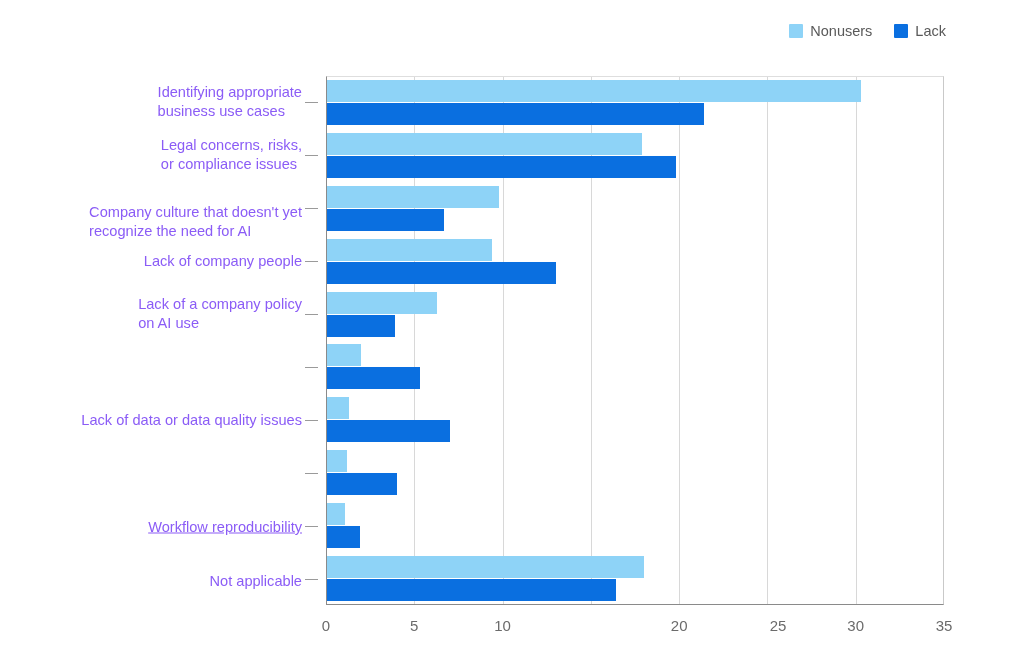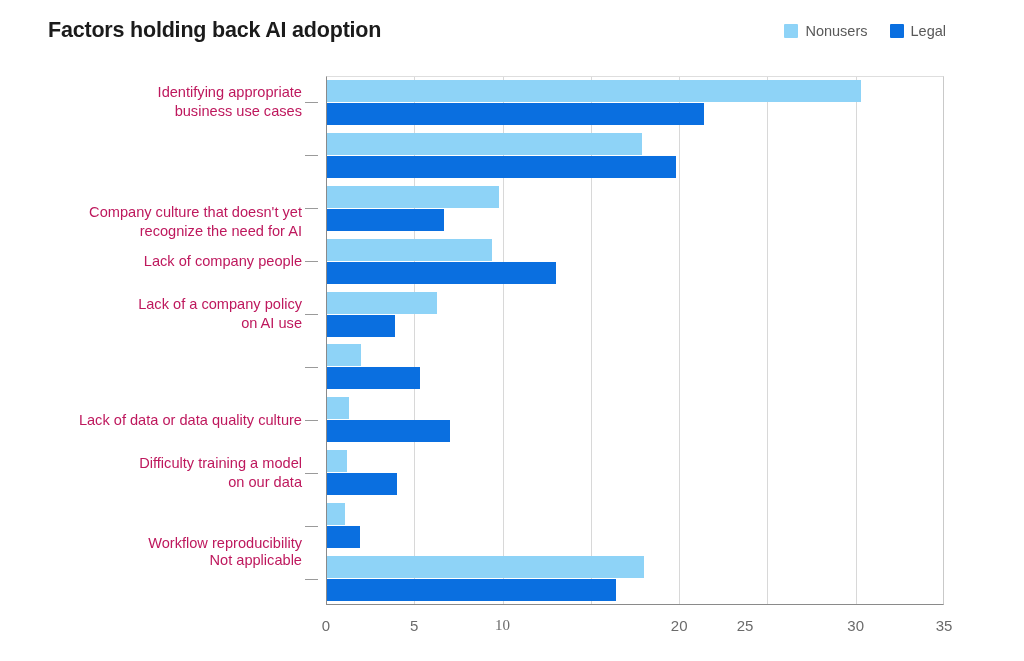--- a/index.html
+++ b/index.html
@@ -91,24 +91,24 @@
   #y-axis {
     position: absolute;
     left: 0;
     top: 76px;
     width: 318px;
     height: 529px;
   }
   .y-label {
     position: absolute;
     right: 16px;
-    text-align: right;
+    text-align: left;
     font-size: 14.6px;
     line-height: 19px;
-    color: #be185d;
+    color: #8b5cf6;
     white-space: pre-line;
     transform: translateY(-50%);
   }
   .y-tick {
     position: absolute;
     right: 0;
     width: 13px;
     height: 1px;
     background: #9a9a9a;
   }
@@ -137,55 +137,54 @@
     color: #6b6b6b;
     transform: translateX(-50%);
     white-space: nowrap;
   }
 </style>
 </head>
 <body>
 
 <div id="chart-root">
 
-  <div id="chart-title">Factors holding back AI adoption</div>
 
   <div id="legend">
       <div class="legend-item">
         <span class="legend-swatch" style="background: rgb(142, 211, 247);"></span>
         <span class="legend-label">Nonusers</span>
       </div>
       <div class="legend-item">
         <span class="legend-swatch" style="background: rgb(10, 111, 224);"></span>
-        <span class="legend-label">Legal</span>
+        <span class="legend-label">Lack</span>
       </div>
     </div>
 
   <div id="y-axis">
       <div class="y-label" style="top: 26.45px;">Identifying appropriate
 business use cases</div>
       <div class="y-tick" style="top: 26.45px;"></div>
+      <div class="y-label" style="top: 79.35px;">Legal concerns, risks,
+or compliance issues</div>
       <div class="y-tick" style="top: 79.35px;"></div>
       <div class="y-label" style="top: 146px;">Company culture that doesn't yet
 recognize the need for AI</div>
       <div class="y-tick" style="top: 132.25px;"></div>
       <div class="y-label" style="top: 185.15px;">Lack of company people</div>
       <div class="y-tick" style="top: 185.15px;"></div>
       <div class="y-label" style="top: 238.05px;">Lack of a company policy
 on AI use</div>
       <div class="y-tick" style="top: 238.05px;"></div>
       <div class="y-tick" style="top: 290.95px;"></div>
-      <div class="y-label" style="top: 343.85px;">Lack of data or data quality culture</div>
+      <div class="y-label" style="top: 343.85px;">Lack of data or data quality issues</div>
       <div class="y-tick" style="top: 343.85px;"></div>
-      <div class="y-label" style="top: 396.75px;">Difficulty training a model
-on our data</div>
       <div class="y-tick" style="top: 396.75px;"></div>
-      <div class="y-label" style="top: 467px;">Workflow reproducibility</div>
+      <div class="y-label" style="top: 451px; text-decoration: underline;">Workflow reproducibility</div>
       <div class="y-tick" style="top: 449.65px;"></div>
-      <div class="y-label" style="top: 484px;">Not applicable</div>
+      <div class="y-label" style="top: 505px;">Not applicable</div>
       <div class="y-tick" style="top: 502.55px;"></div>
     </div>
 
   <div id="plot-area">
     <div id="gridlines">
         <div class="gridline" style="left: 88.2857px;"></div>
         <div class="gridline" style="left: 176.571px;"></div>
         <div class="gridline" style="left: 264.857px;"></div>
         <div class="gridline" style="left: 353.143px;"></div>
         <div class="gridline" style="left: 441.429px;"></div>
@@ -212,21 +211,21 @@
         <div class="bar bar-users" title="Users: 1.9" style="top: 450.15px; width: 33.5486px; background: rgb(10, 111, 224);"></div>
         <div class="bar bar-nonusers" title="Nonusers: 18" style="top: 480.05px; width: 317.829px; background: rgb(142, 211, 247);"></div>
         <div class="bar bar-users" title="Users: 16.4" style="top: 503.05px; width: 289.577px; background: rgb(10, 111, 224);"></div>
       </div>
     <div id="plot-frame"></div>
   </div>
 
   <div id="x-axis">
       <div class="x-label" style="left: 0px;">0</div>
       <div class="x-label" style="left: 88.2857px;">5</div>
-      <div class="x-label" style="left: 176.571px; font-family: Liberation Serif, serif;">10</div>
+      <div class="x-label" style="left: 176.571px;">10</div>
       <div class="x-label" style="left: 264.857px; margin-top: 41px;">15</div>
       <div class="x-label" style="left: 353.143px;">20</div>
-      <div class="x-label" style="left: 419px;">25</div>
+      <div class="x-label" style="left: 452px;">25</div>
       <div class="x-label" style="left: 529.714px;">30</div>
       <div class="x-label" style="left: 618px;">35</div>
     </div>
 
 </div>
 
 </body></html>

